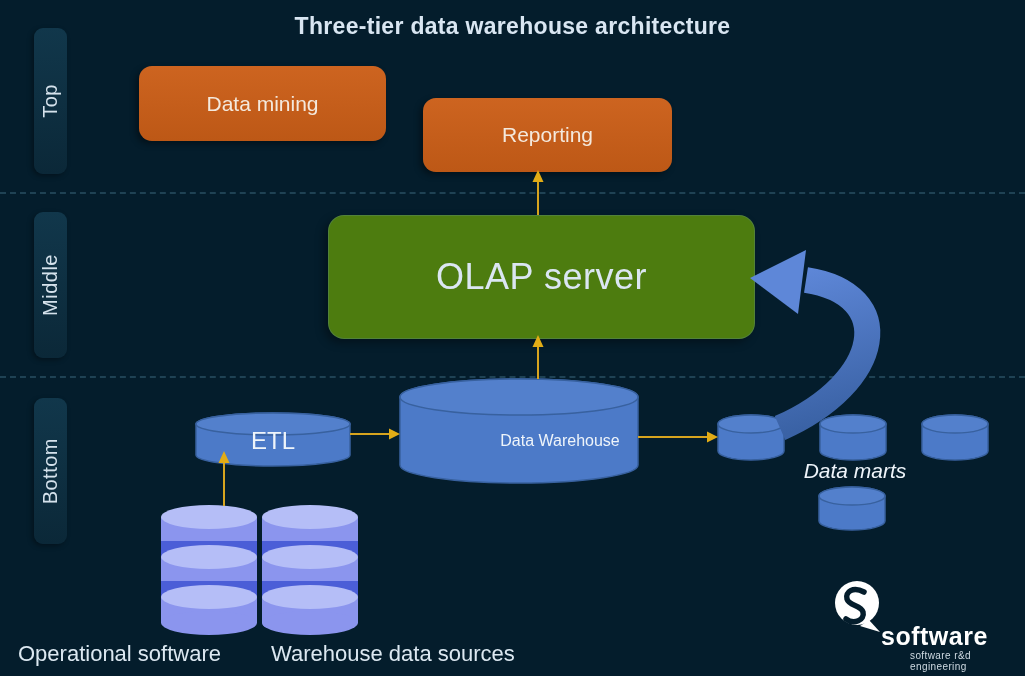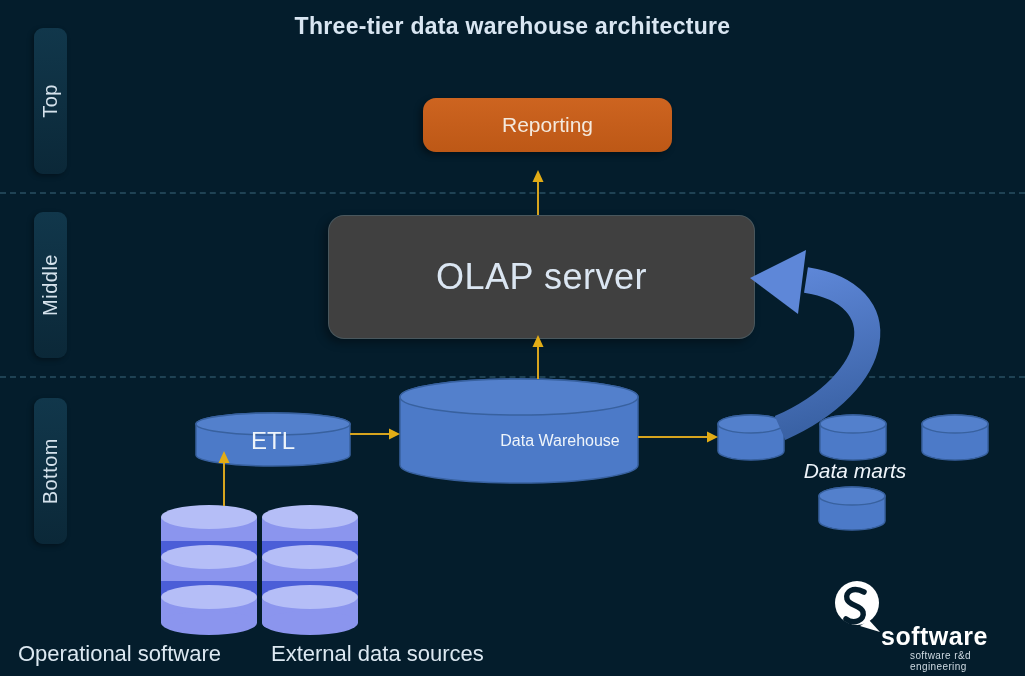--- a/index.html
+++ b/index.html
@@ -32,21 +32,21 @@
   .obox{
     background:linear-gradient(180deg,#cd6420,#bd5816);
     border-radius:13px;
     box-shadow:-3px 3px 6px rgba(0,0,0,.4);
     display:flex;align-items:center;justify-content:center;
     font-size:21px;color:#f4e9dd;
     z-index:3;
   }
   .olap-box{
     left:328px;top:215px;width:425px;height:122px;
-    background:#404040;border:1px solid rgba(96,148,168,.28);
+    background:#4d7c0f;border:1px solid rgba(96,148,168,.28);
     border-radius:16px;
     box-shadow:-4px 4px 8px rgba(0,0,0,.35);
     display:flex;align-items:center;justify-content:center;
     font-size:36px;font-weight:400;color:#dbe6f2;letter-spacing:.5px;
     z-index:3;
   }
   svg.shapes{left:0;top:0;z-index:5;pointer-events:none;}
   .cyl-label{
     display:flex;align-items:center;justify-content:center;
     color:#eef4fa;z-index:6;
@@ -68,21 +68,24 @@
   <div class="abs tier-pill" style="top:212px;height:146px;">
     <span>Middle</span>
   </div>
   <div class="abs tier-pill" style="top:398px;height:146px;">
     <span>Bottom</span>
   </div>
 
   <div class="abs dash" style="top:192px;"></div>
   <div class="abs dash" style="top:376px;"></div>
 
-  <div class="abs obox" style="left:423px;top:98px;width:249px;height:54px;">
+  <div class="abs obox" style="left:139px;top:66px;width:247px;height:75px;">
+    <span>Data mining</span>
+  </div>
+  <div class="abs obox" style="left:423px;top:98px;width:249px;height:74px;">
     <span>Reporting</span>
   </div>
 
   <div class="abs olap-box">
     <span>OLAP server</span>
   </div>
 
   <svg class="abs shapes" width="1025" height="676" viewBox="0 0 1025 676">
     <defs>
       <linearGradient id="arcGrad" gradientUnits="userSpaceOnUse" x1="760" y1="280" x2="800" y2="430">
@@ -171,18 +174,18 @@
       <polygon points="869,620 880,632 860,626" fill="#ffffff"></polygon>
       <path d="M 864 592 C 853 586 845 592 847 599 C 849 606 861 605 863 612 C 865 620 854 625 846 619" fill="none" stroke="#041d2c" stroke-width="5.5" stroke-linecap="round"></path>
     </g>
   </svg>
 
   <div class="abs cyl-label" style="left:196px;top:428px;width:154px;height:26px;font-size:24px;">ETL</div>
   <div class="abs cyl-label" style="left:400px;top:428px;width:238px;height:26px;font-size:16px;margin-left:41px;">Data Warehouse</div>
   <div class="abs cyl-label" style="left:780px;top:458px;width:150px;height:26px;font-size:21px;font-style:italic;">Data marts</div>
 
   <div class="abs floor-label" style="left:18px;top:641px;">Operational software</div>
-  <div class="abs floor-label" style="left:271px;top:641px;">External data sources</div>
+  <div class="abs floor-label" style="left:271px;top:641px;">Warehouse data sources</div>
 
   <div class="abs logo-name">software</div>
   <div class="abs logo-tagline">software r&amp;d engineering</div>
 
 </div>
 
 </body></html>

